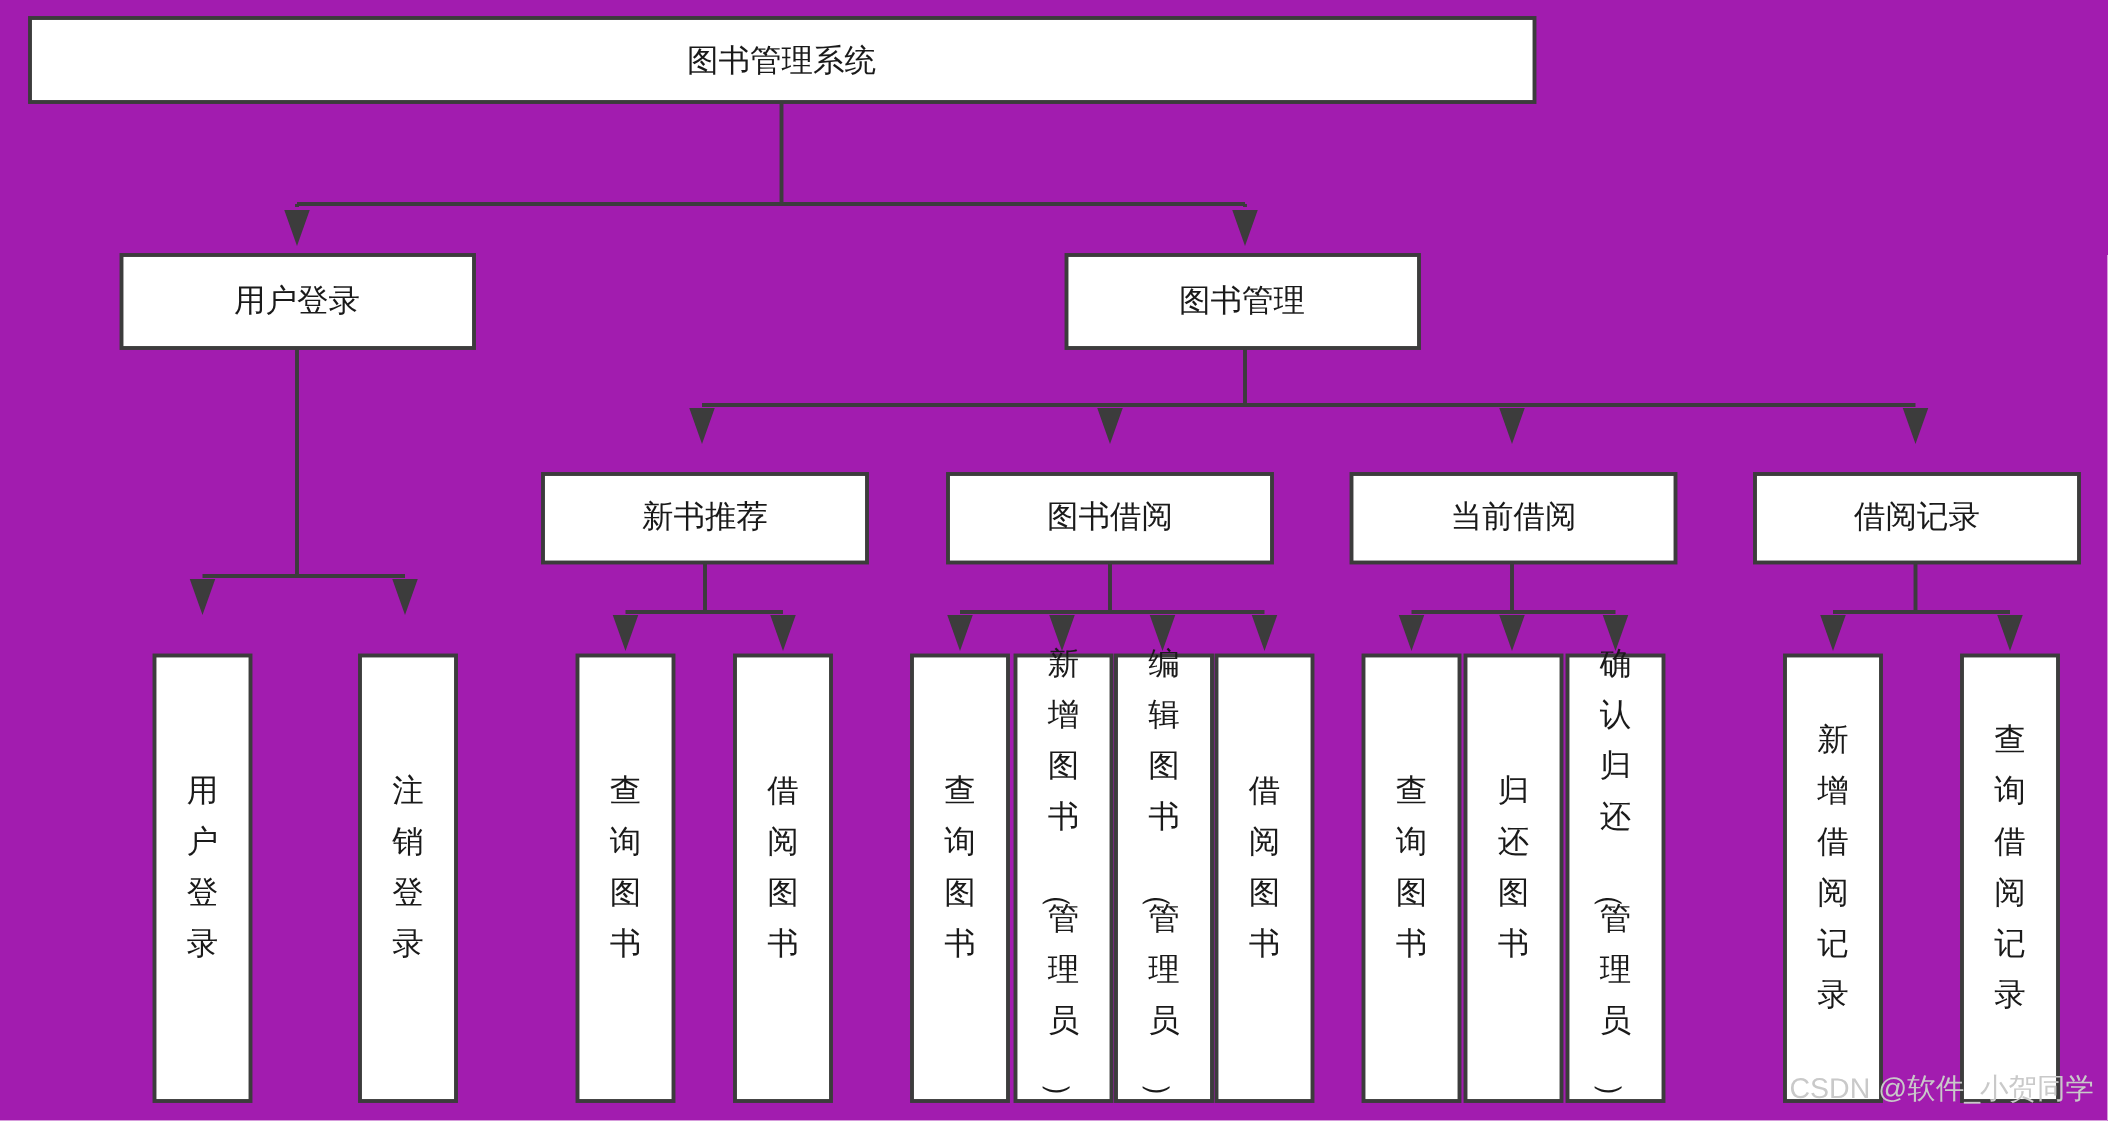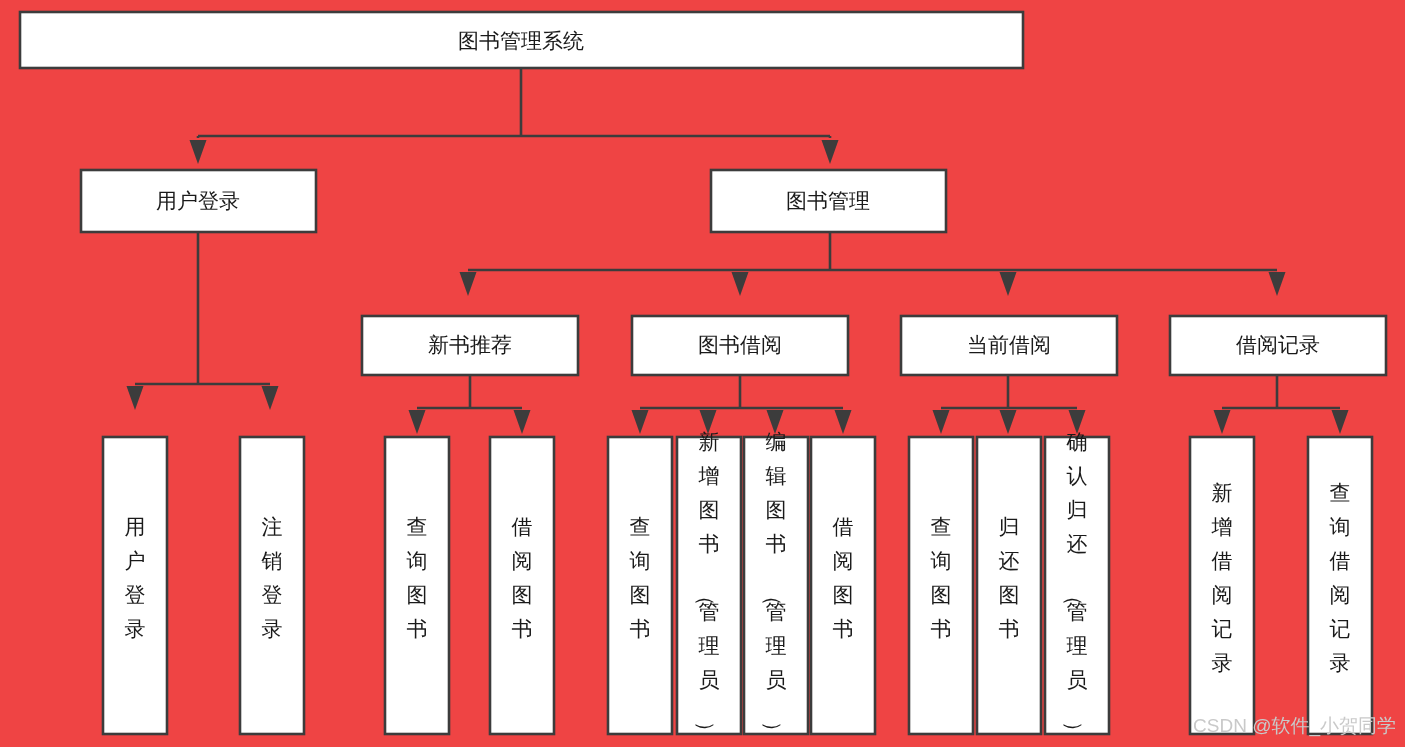--- a/index.html
+++ b/index.html
@@ -7,21 +7,21 @@
     padding: 0;
     background: #ffffff;
   }
   body {
     font-family: "Liberation Sans", "DejaVu Sans", sans-serif;
   }
   #diagram-root {
     position: relative;
     width: 1405px;
     height: 747px;
-    background: #ef4444;
+    background: #a21caf;
     overflow: hidden;
   }
   svg#tree-svg {
     position: absolute;
     left: 0;
     top: 0;
     width: 1405px;
     height: 747px;
     display: block;
   }

